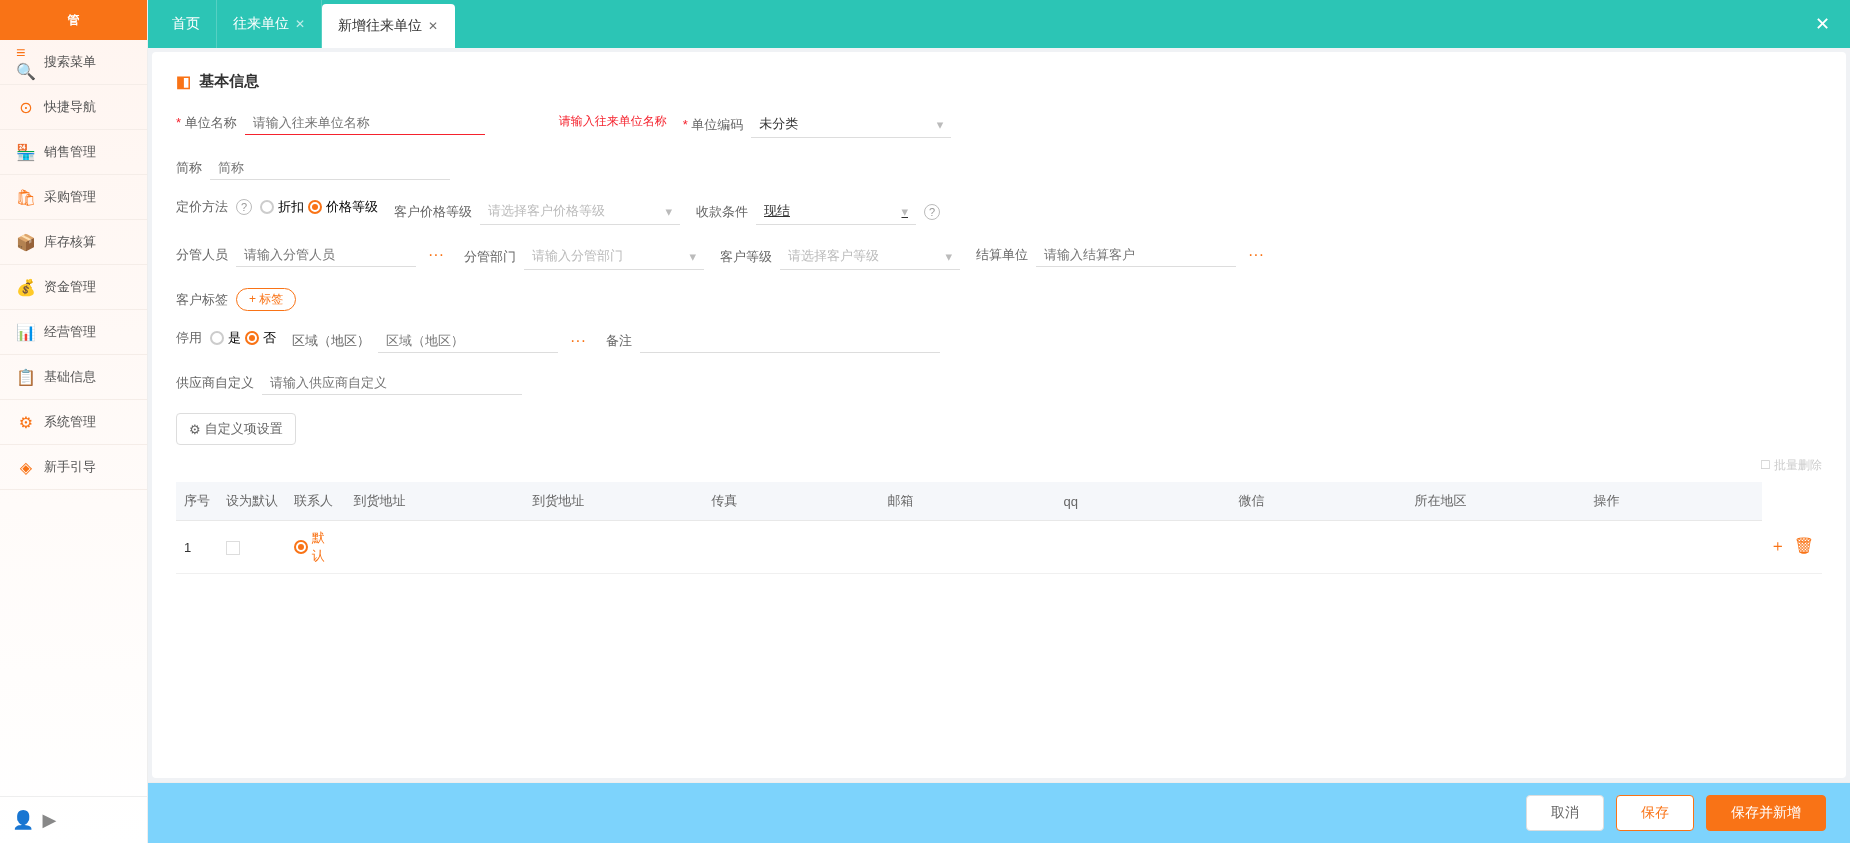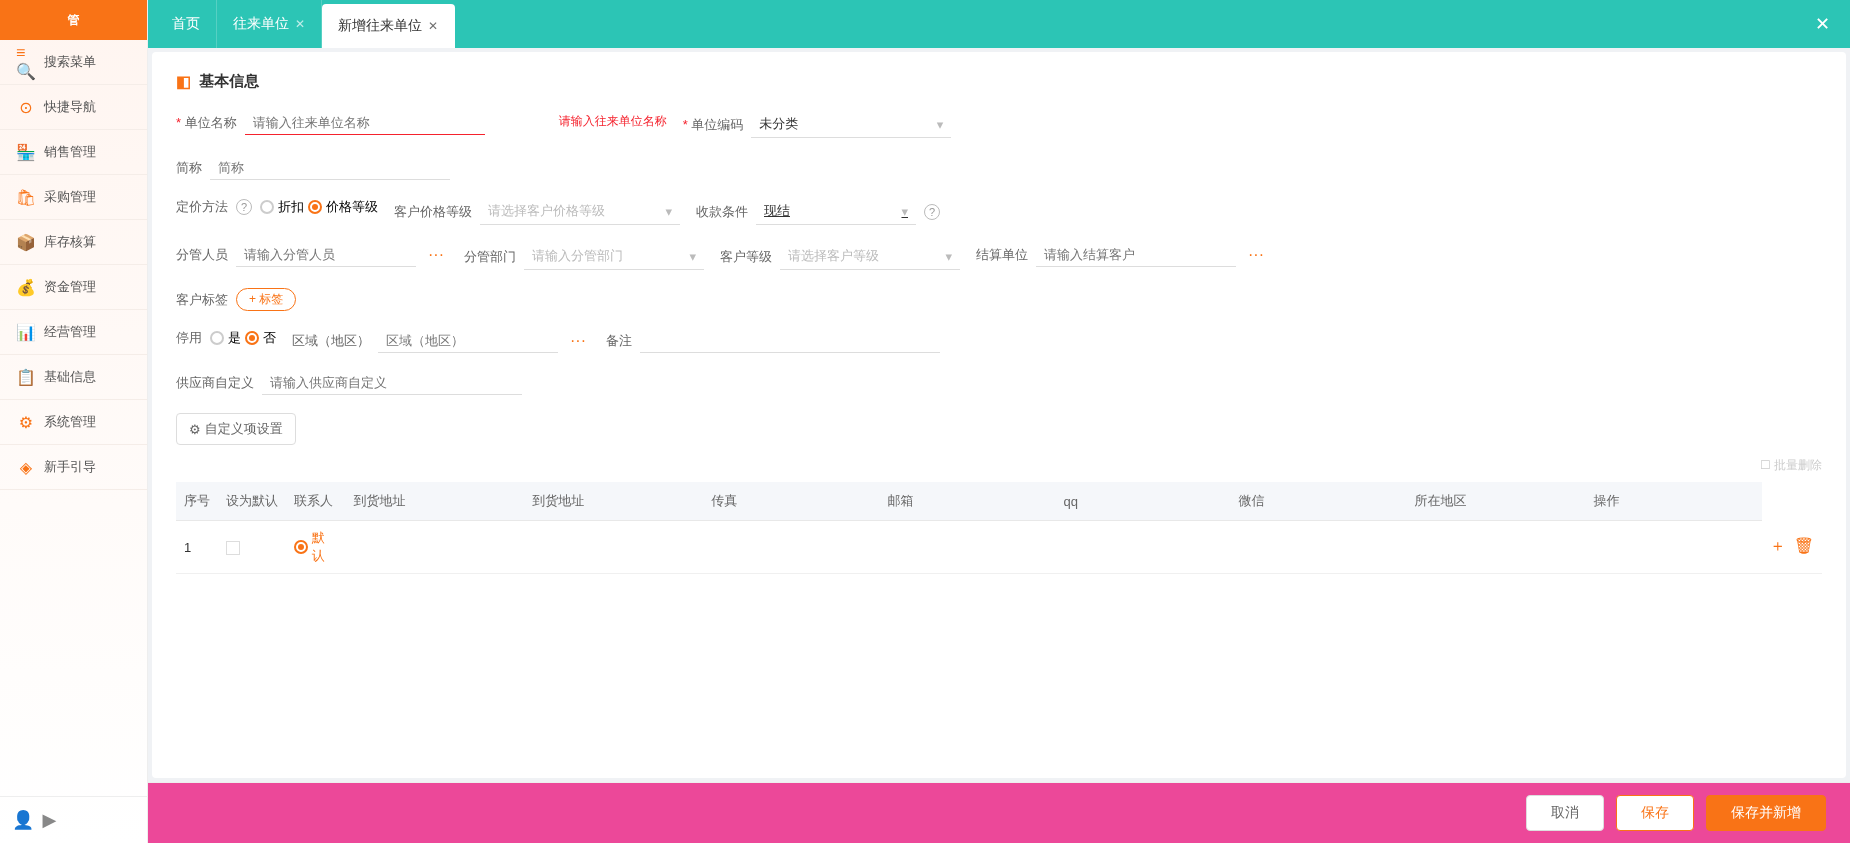--- a/index.html
+++ b/index.html
@@ -223,21 +223,21 @@
       font-size: 11px; color: #999; cursor: pointer;
     }
 
     
     .bottom-bar {
       display: flex;
       align-items: center;
       justify-content: flex-end;
       gap: 12px;
       padding: 12px 24px;
-      background: #ec4899;
+      background: #7dd3fc;
       border-top: 1px solid #eee;
       flex-shrink: 0;
     }
     .btn {
       padding: 8px 24px;
       border-radius: 4px;
       font-size: 14px;
       cursor: pointer;
       border: 1px solid #ddd;
     }

